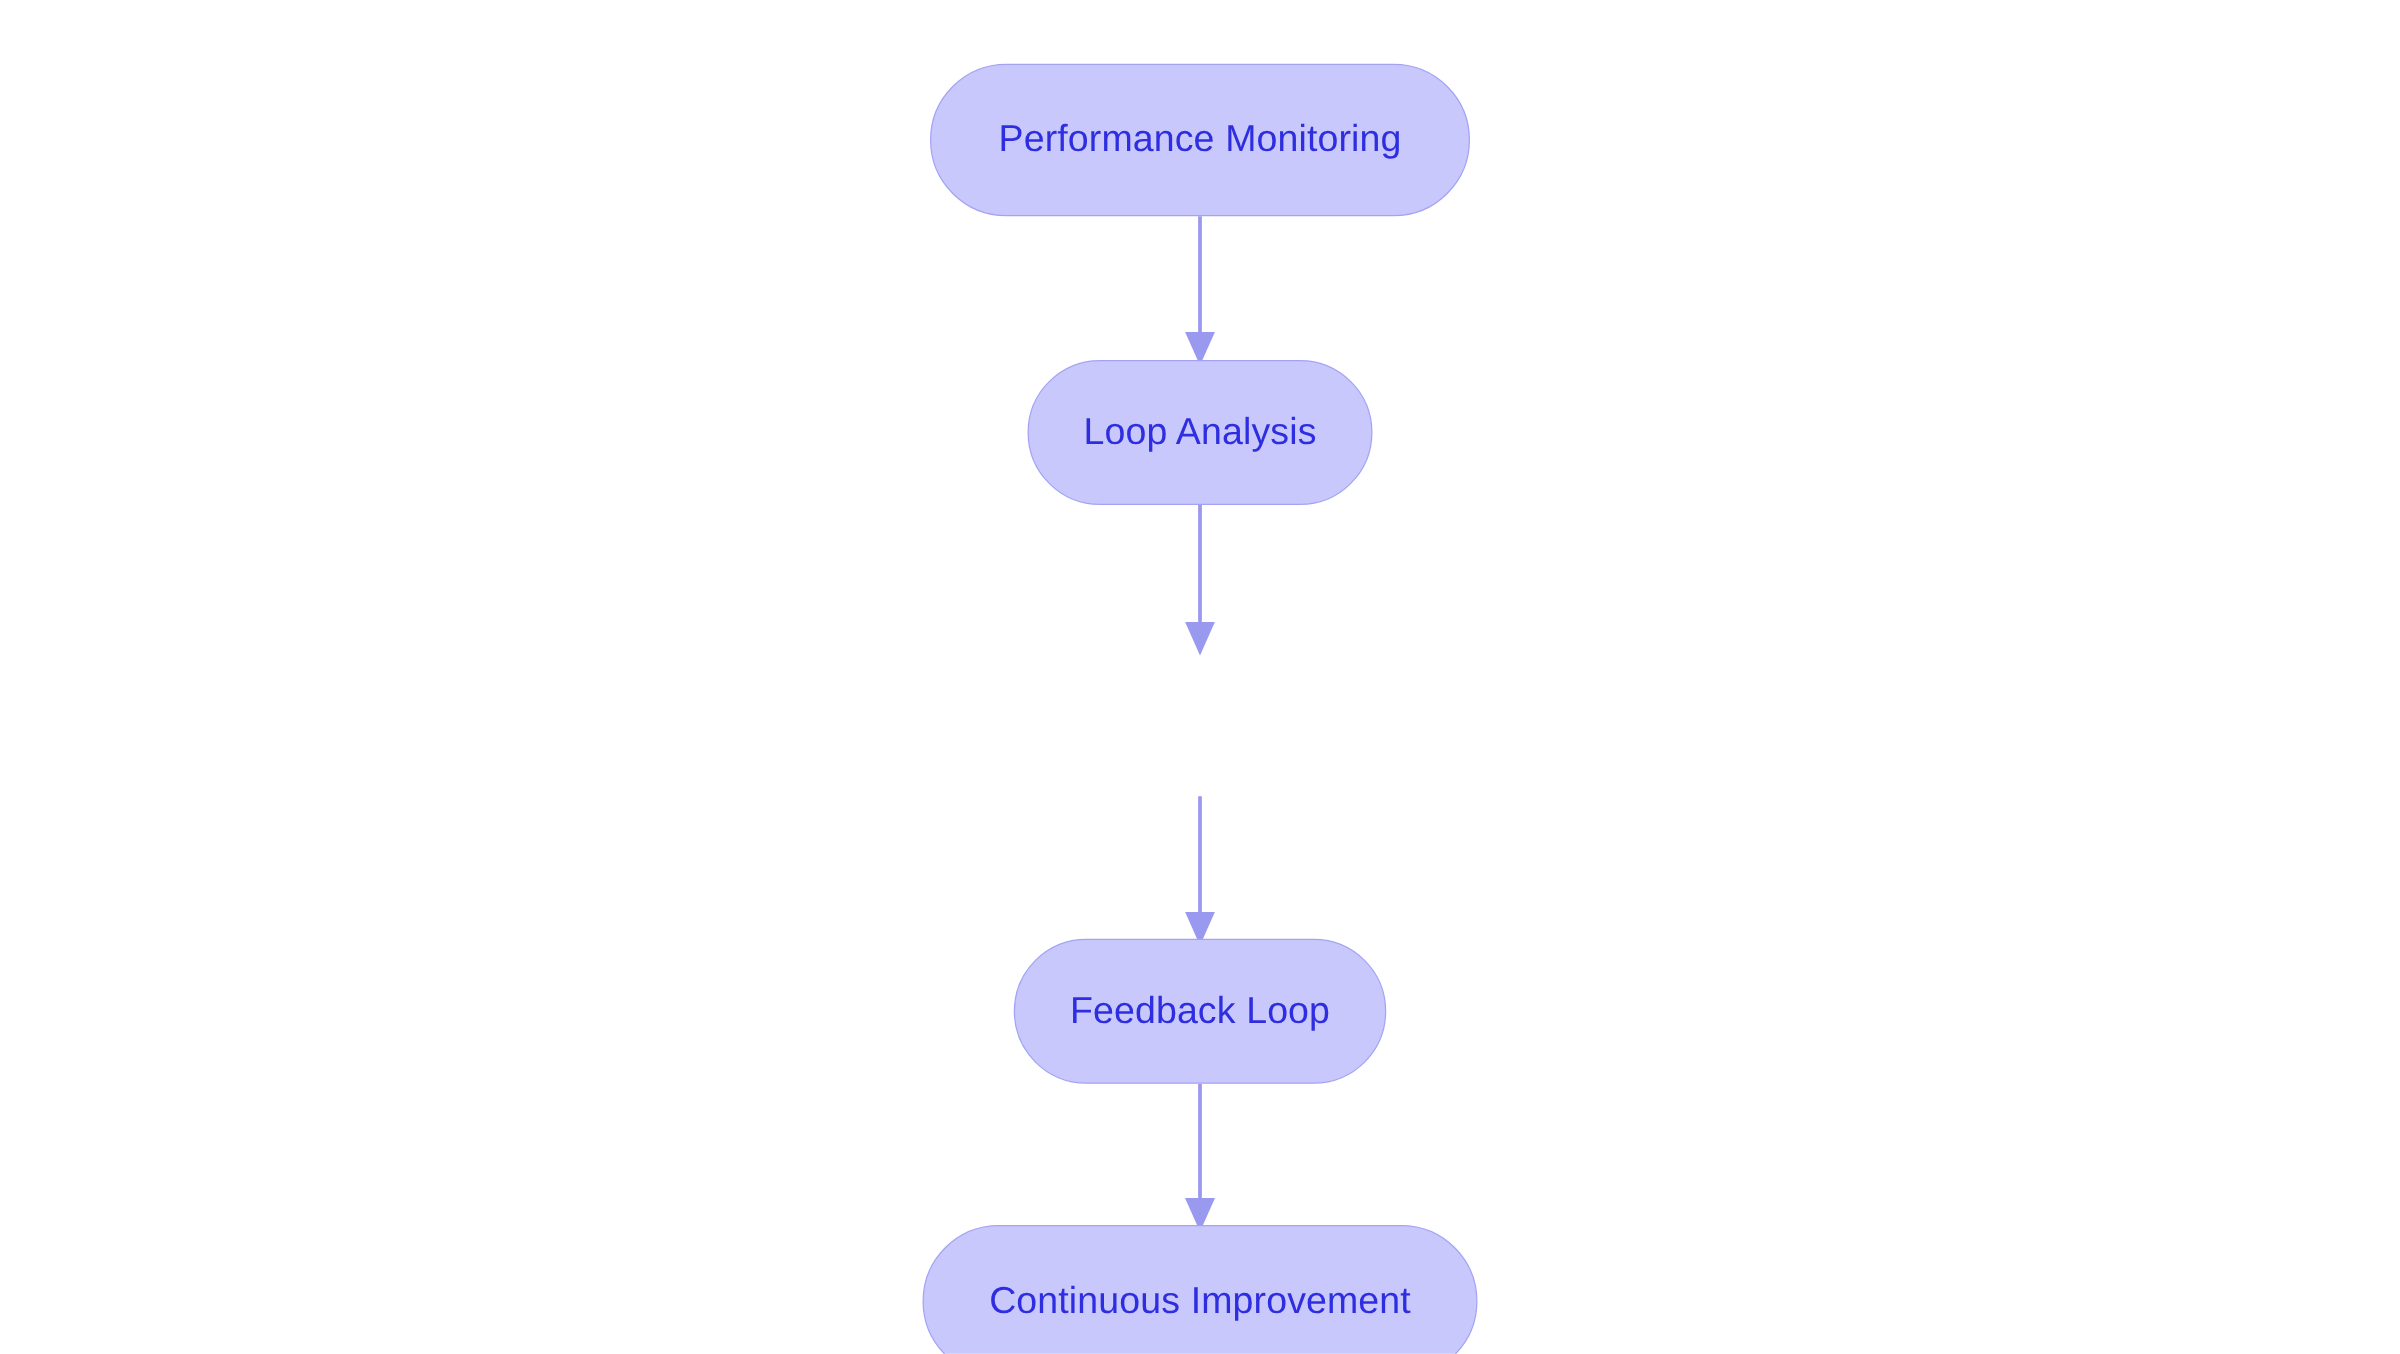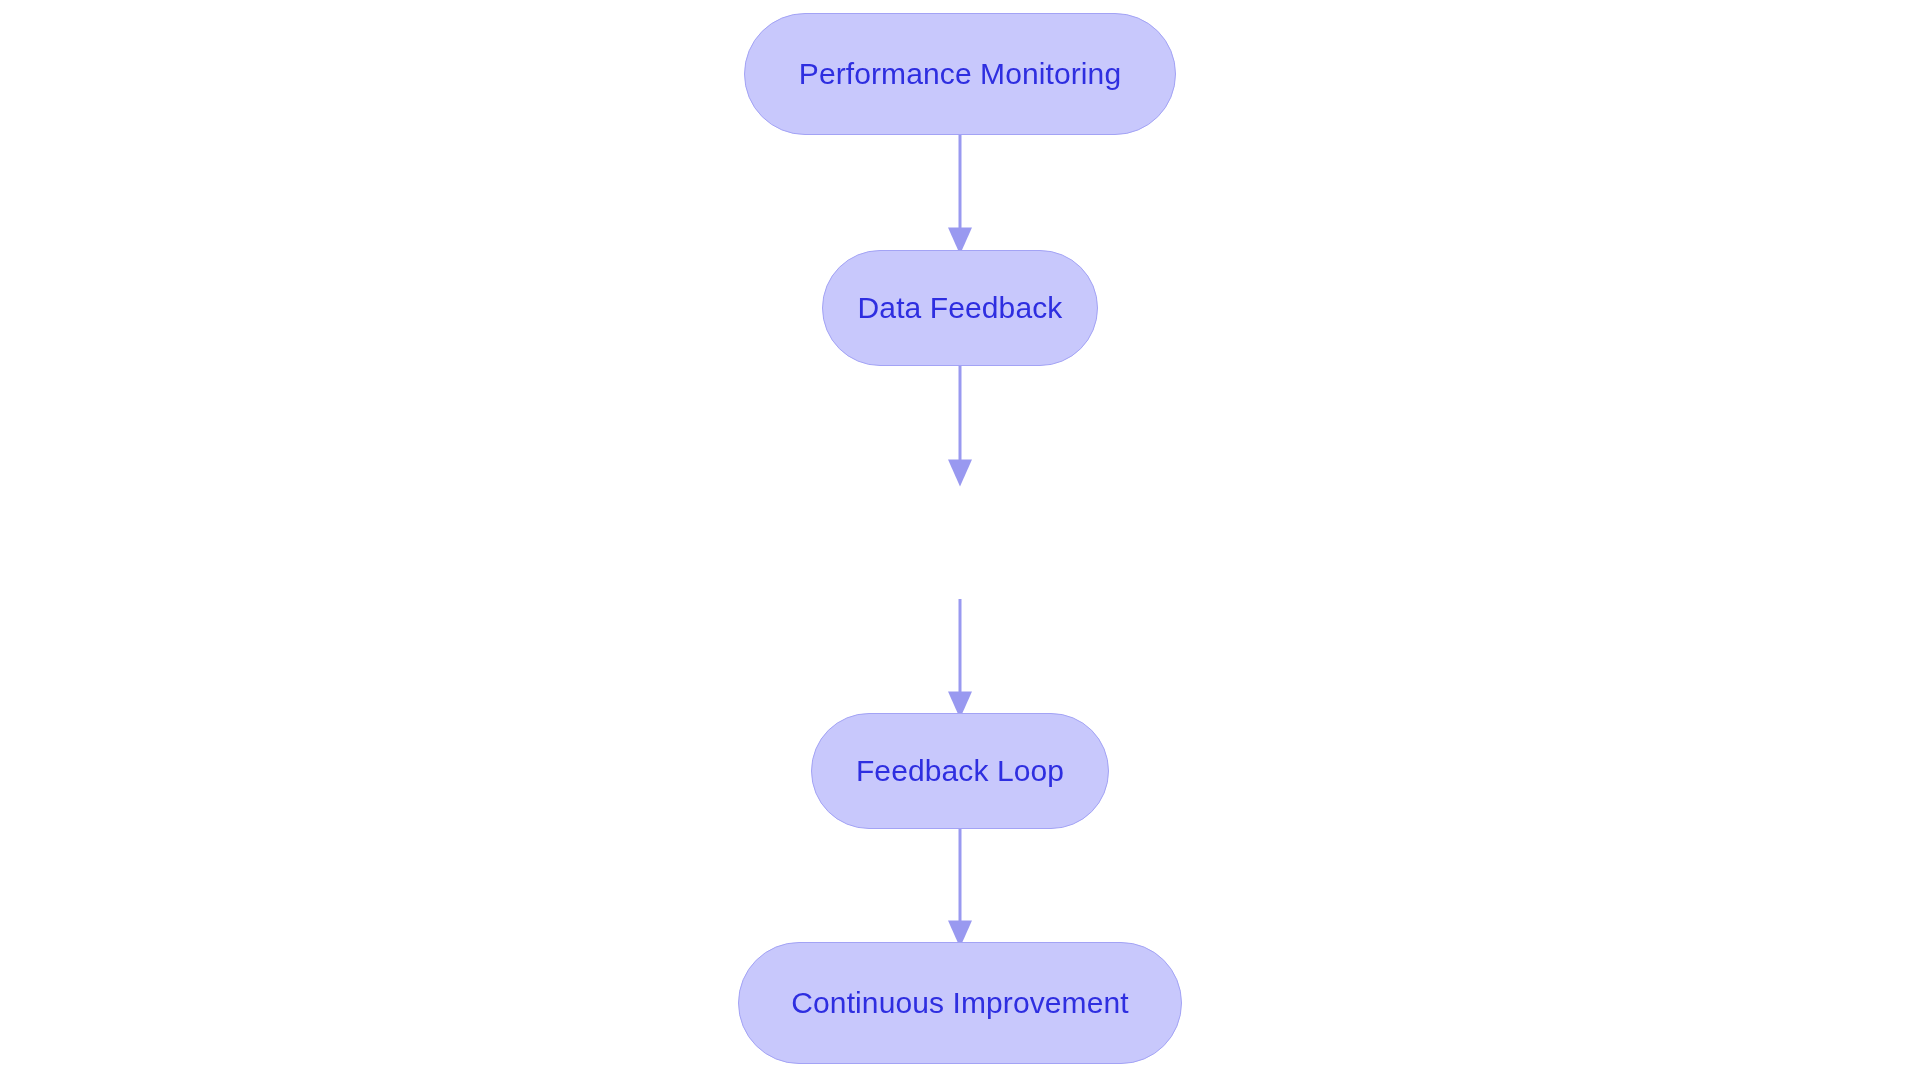--- a/index.html
+++ b/index.html
@@ -13,20 +13,21 @@
     height: 1083px;
     overflow: hidden;
     font-family: "Liberation Sans", "DejaVu Sans", sans-serif;
   }
 
   #flow-root {
     position: relative;
     width: 1920px;
     height: 823px;
     background: #ffffff;
+    margin-top: 38px;
   }
 
   
   #connector-layer {
     position: absolute;
     left: 0;
     top: 0;
     width: 1920px;
     height: 1083px;
     z-index: 1;
@@ -95,21 +96,21 @@
     </g>
   </svg>
 
   <div id="node-layer">
 
     <div class="flow-node" style="left:960px; top:13px; width:432px; height:122px;">
       <span class="flow-node-label">Performance Monitoring</span>
     </div>
 
     <div class="flow-node" style="left:960px; top:250px; width:276px; height:116px;">
-      <span class="flow-node-label">Data Feedback</span>
+      <span class="flow-node-label">Loop Analysis</span>
     </div>
 
 
     <div class="flow-node" style="left:960px; top:713px; width:298px; height:116px;">
       <span class="flow-node-label">Feedback Loop</span>
     </div>
 
     <div class="flow-node" style="left:960px; top:942px; width:444px; height:122px;">
       <span class="flow-node-label">Continuous Improvement</span>
     </div>

